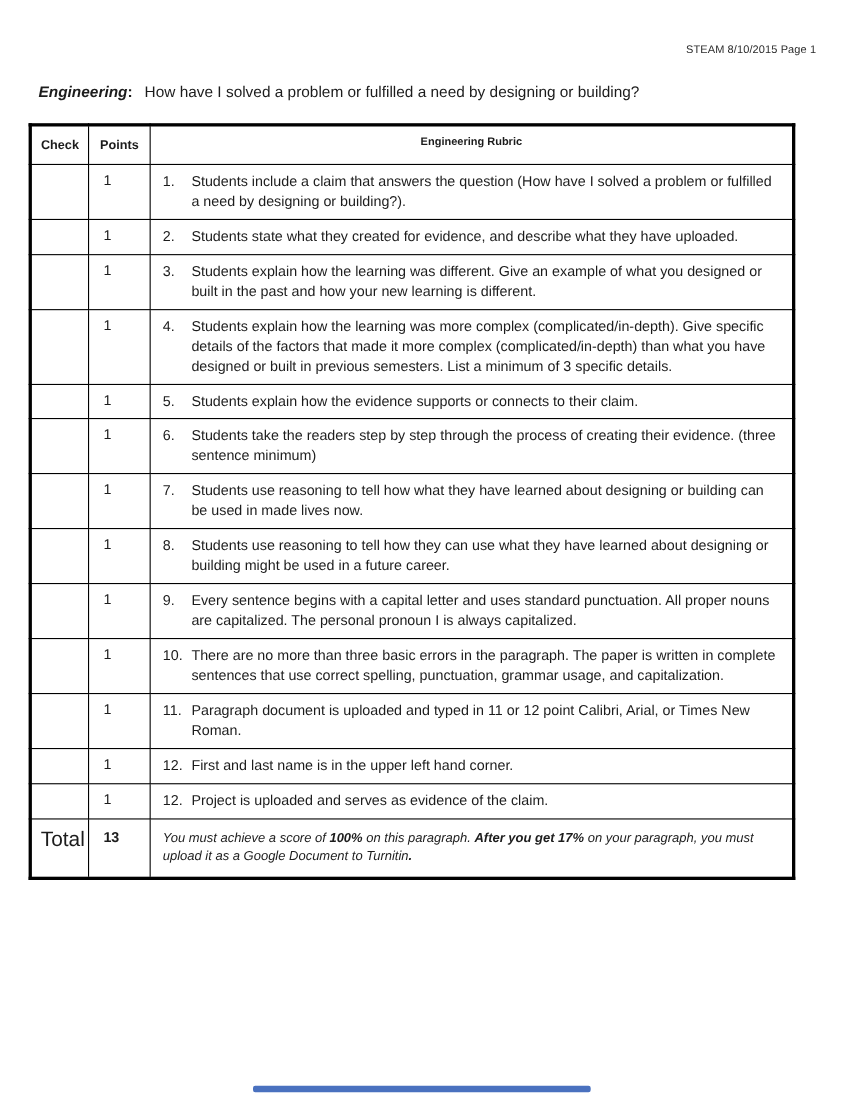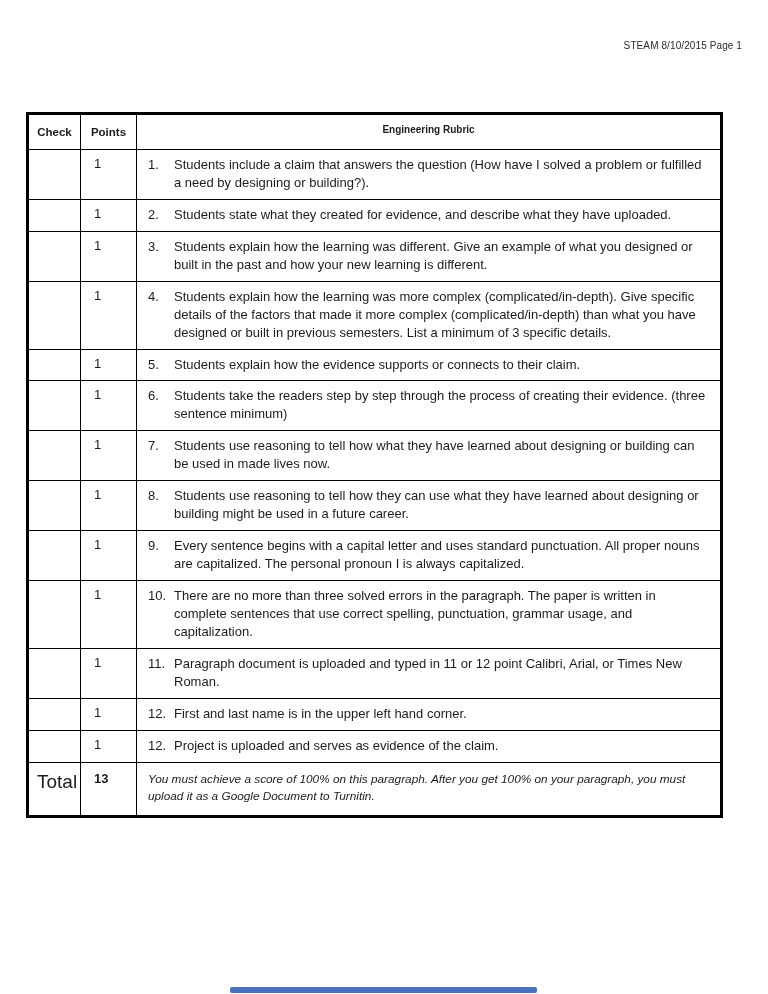--- a/index.html
+++ b/index.html
@@ -92,38 +92,42 @@
     font-size: 13px;
     font-weight: bold;
     padding: 8px 4px 8px 13px;
   }
   td.total-note {
     font-size: 11.8px;
     font-style: italic;
     line-height: 1.5;
     padding: 8px 14px 9px 11px;
   }
-  td.total-note .seg-b { font-weight: normal; }
+  td.total-note .seg-b { font-weight: bold; }
 
   .footer-bar {
     position: absolute;
     left: 230px;
     bottom: 1px;
     width: 307px;
     height: 6px;
     border-radius: 2px;
   }
 </style>
 </head>
 <body>
 
 <div class="page">
 
   <div class="doc-header">STEAM 8/10/2015 Page 1</div>
 
+  <div class="title">
+    <span class="t-lead">Engineering</span><span class="t-colon">:</span>
+    <span class="t-q">How have I solved a problem or fulfilled a need by designing or building?</span>
+  </div>
 
   <table class="rubric">
     <colgroup>
       <col class="c-check">
       <col class="c-points">
       <col class="c-rubric">
     </colgroup>
     <thead>
       <tr>
         <th class="h-small">Check</th>
@@ -230,21 +234,21 @@
       </div>
     </td>
   </tr>
 
   <tr>
     <td class="check-cell"></td>
     <td class="points-cell">1</td>
     <td class="rubric-cell">
       <div class="item">
         <span class="num">10.</span>
-        <span class="txt">There are no more than three solved errors in the paragraph. The paper is written in complete sentences that use correct spelling, punctuation, grammar usage, and capitalization.</span>
+        <span class="txt">There are no more than three basic errors in the paragraph. The paper is written in complete sentences that use correct spelling, punctuation, grammar usage, and capitalization.</span>
       </div>
     </td>
   </tr>
 
   <tr>
     <td class="check-cell"></td>
     <td class="points-cell">1</td>
     <td class="rubric-cell">
       <div class="item">
         <span class="num">11.</span>
@@ -270,20 +274,20 @@
     <td class="rubric-cell">
       <div class="item">
         <span class="num">12.</span>
         <span class="txt">Project is uploaded and serves as evidence of the claim.</span>
       </div>
     </td>
   </tr>
 <tr class="total-row">
           <td class="total-label">Total</td>
           <td class="total-points">13</td>
-          <td class="total-note"><span>You must achieve a score of </span><span class="seg-b">100%</span><span> on this paragraph. </span><span class="seg-b">After you get 100%</span><span> on your paragraph, you must upload it as a Google Document to Turnitin</span><span class="seg-b">.</span></td>
+          <td class="total-note"><span>You must achieve a score of </span><span class="seg-b">100%</span><span> on this paragraph. </span><span class="seg-b">After you get 17%</span><span> on your paragraph, you must upload it as a Google Document to Turnitin</span><span class="seg-b">.</span></td>
         </tr>
       </tbody>
   </table>
 
   <div class="footer-bar" style="background: rgb(74, 113, 191);"></div>
 
 </div>
 
 </body></html>

